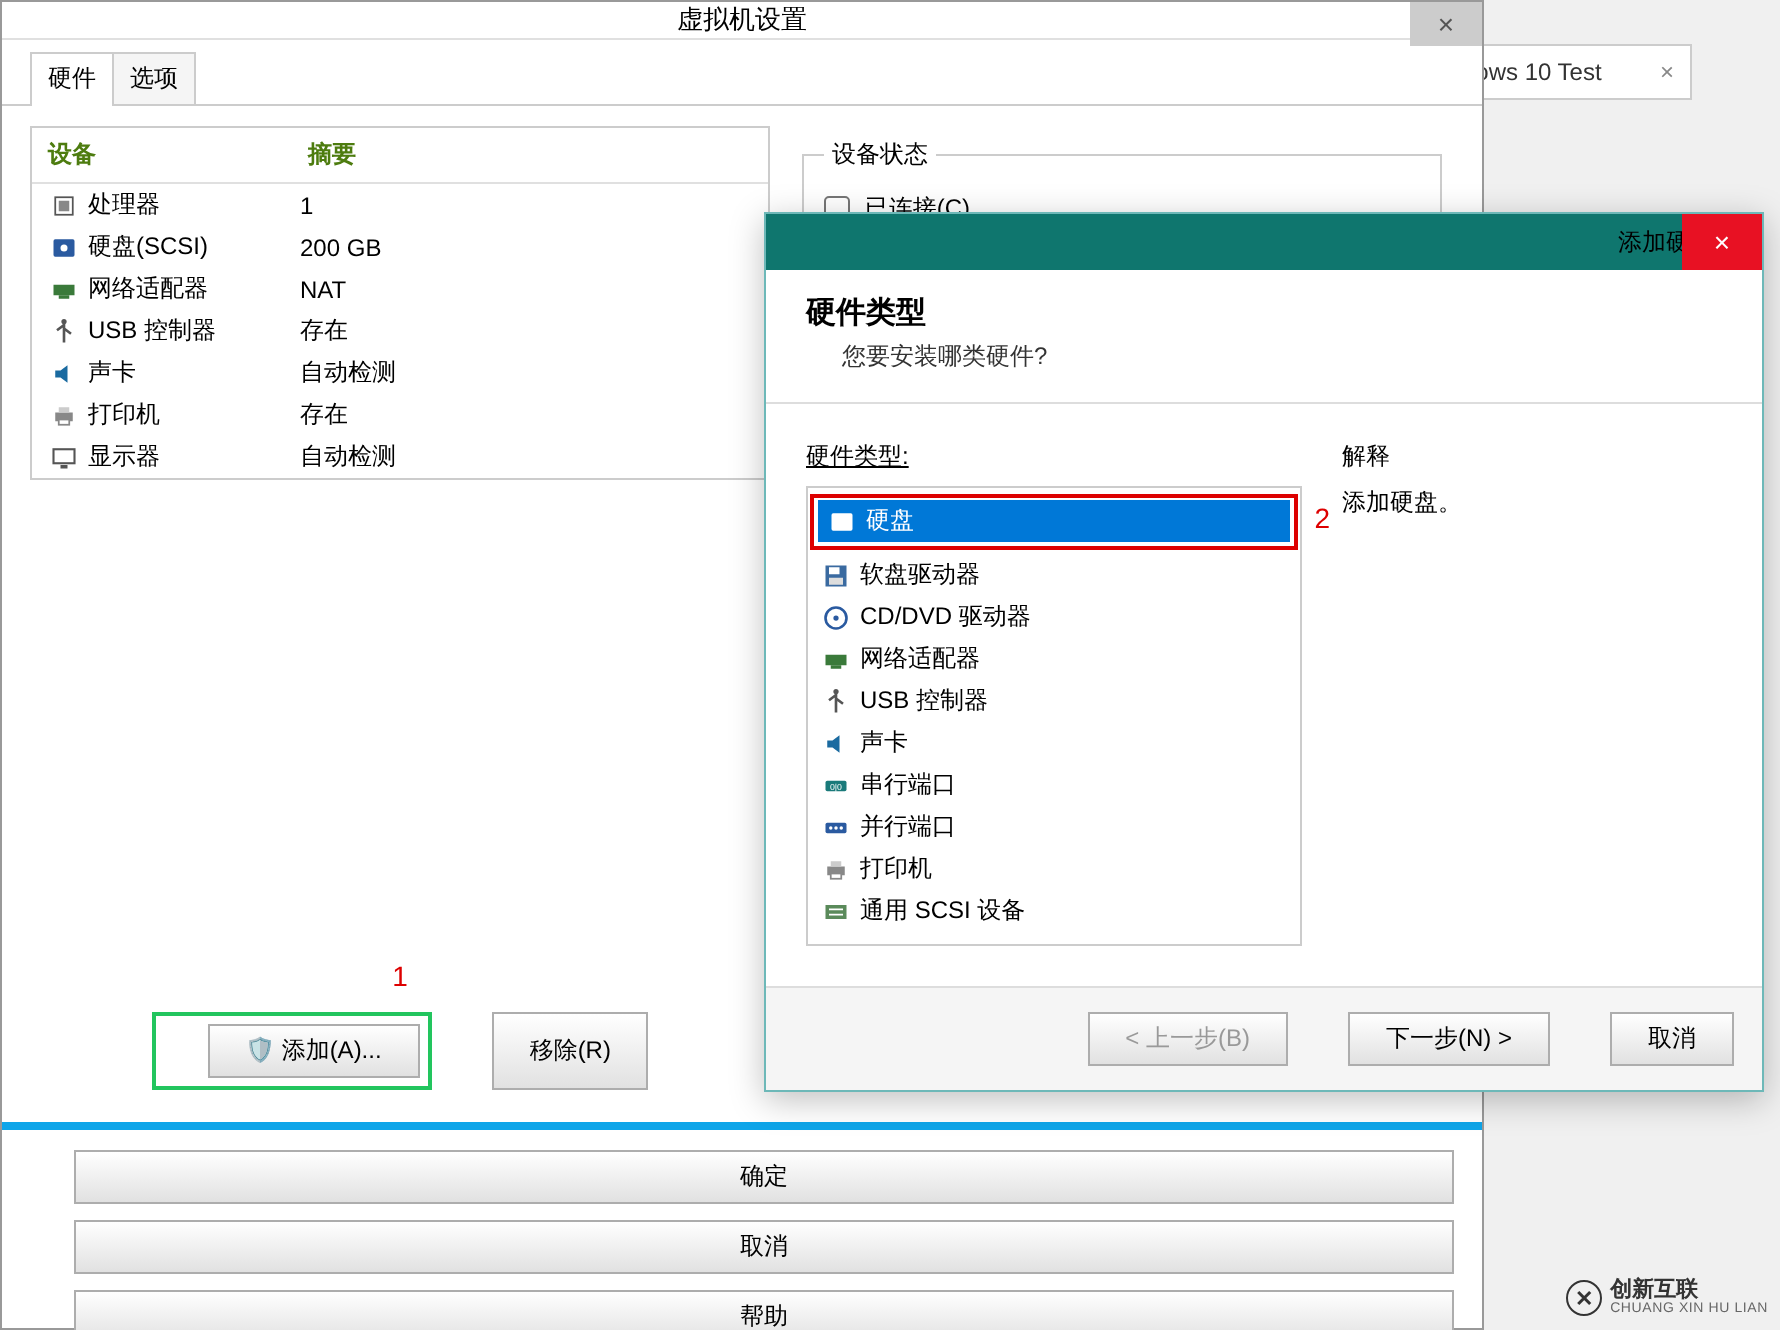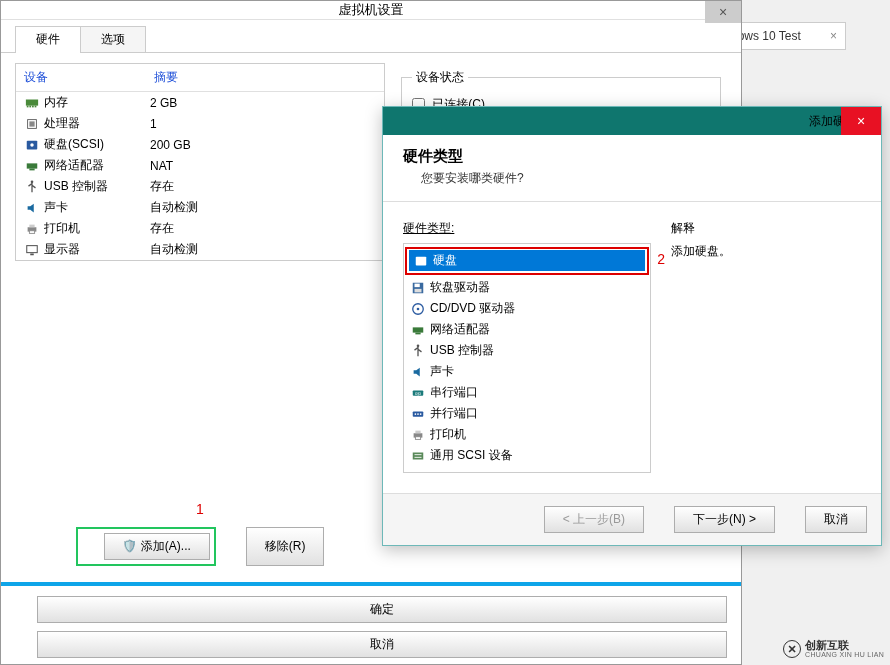--- a/index.html
+++ b/index.html
@@ -97,21 +97,21 @@
   cursor: default;
 }
 
 .tab-strip {
   display: flex;
   padding: 6px 14px 0 14px;
   gap: 0;
   border-bottom: 1px solid #ccc;
 }
 .tab {
-  padding: 4px 20px;
+  padding: 4px 8px;
   border: 1px solid #ccc;
   border-bottom: none;
   background: #f5f5f5;
   margin-right: -1px;
   cursor: pointer;
 }
 .tab.active {
   background: #fff;
   position: relative;
   z-index: 2;
@@ -139,22 +139,22 @@
 .hw-list-wrap {
   flex: 1;
   border: 1px solid #ccc;
   background: #fff;
   min-height: 0;
 }
 .hw-header {
   display: flex;
   padding: 5px 8px;
   border-bottom: 1px solid #e0e0e0;
-  font-weight: normal;
-  color: #1d4ed8;
+  font-weight: bold;
+  color: #4d7c0f;
 }
 .hw-header .col-dev { width: 130px; }
 .hw-header .col-sum { flex: 1; }
 .hw-row {
   display: flex;
   align-items: center;
   padding: 2px 8px;
 }
 .hw-row.sel { background: #e0e0e0; }
 .hw-row .icon {
@@ -348,35 +348,20 @@
   </div>
 
   <div class="settings-body">
     <div class="hw-panel">
       <div class="hw-list-wrap">
         <div class="hw-header">
           <div class="col-dev">设备</div>
           <div class="col-sum">摘要</div>
         </div>
         <div id="hw-rows">
-            <div class="hw-row">
-              <div class="dev">
-                <span class="icon">
-                  <svg class="i" viewBox="0 0 16 16">
-                    <rect x="1" y="4" width="14" height="7" fill="#4a8a3a"></rect>
-                    <rect x="2" y="11" width="2" height="2" fill="#4a8a3a"></rect>
-                    <rect x="5" y="11" width="2" height="2" fill="#4a8a3a"></rect>
-                    <rect x="8" y="11" width="2" height="2" fill="#4a8a3a"></rect>
-                    <rect x="11" y="11" width="2" height="2" fill="#4a8a3a"></rect>
-                  </svg>
-                </span>
-                <span>内存</span>
-              </div>
-              <div class="sum">2 GB</div>
-            </div>
             <div class="hw-row">
               <div class="dev">
                 <span class="icon">
                   <svg class="i" viewBox="0 0 16 16">
                     <rect x="3" y="3" width="10" height="10" fill="none" stroke="#555"></rect>
                     <rect x="5" y="5" width="6" height="6" fill="#888"></rect>
                   </svg>
                 </span>
                 <span>处理器</span>
               </div>

